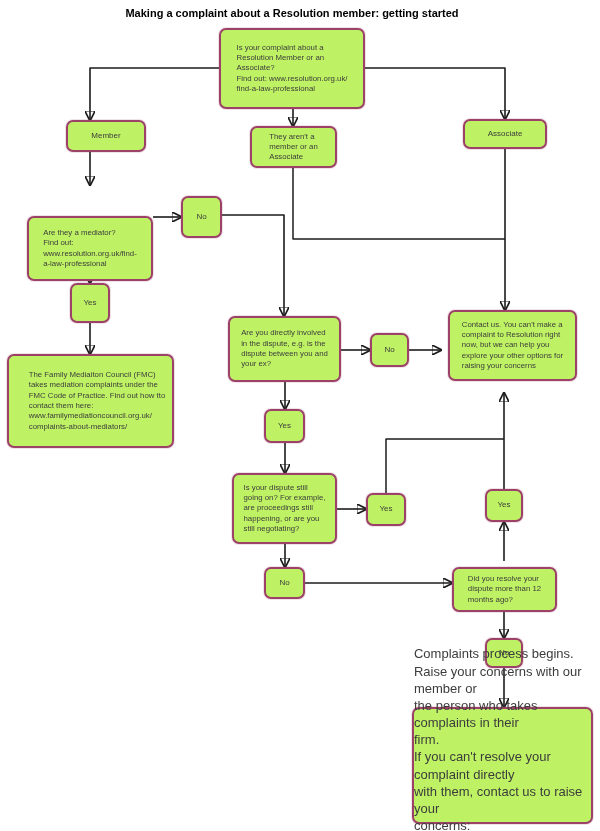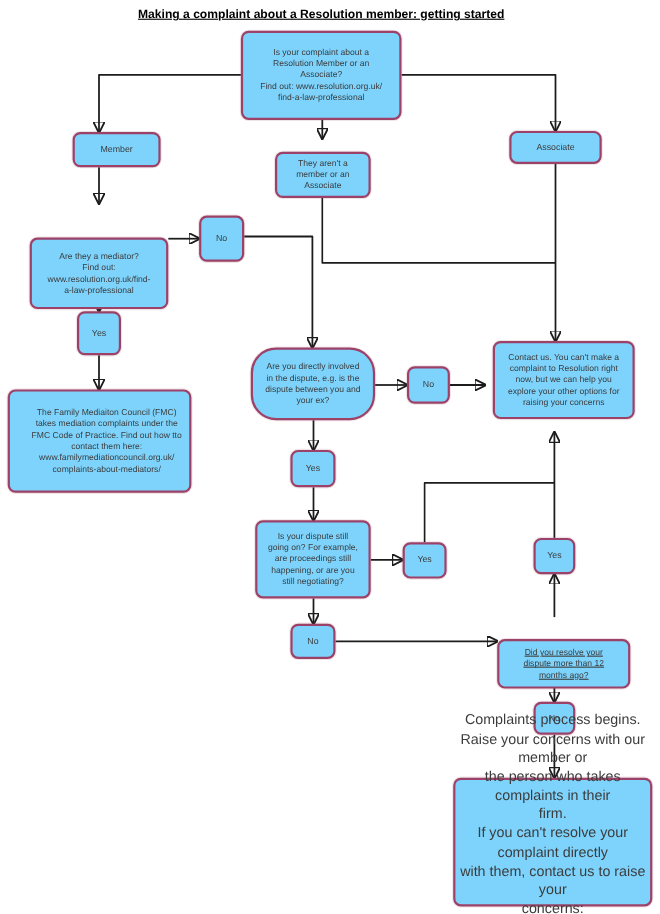--- a/index.html
+++ b/index.html
@@ -2,27 +2,27 @@
 <html><head>
 <meta charset="utf-8">
 <style>
   html,body{margin:0;padding:0;background:#ffffff;}
   #canvas{
     position:relative;width:600px;height:831px;background:#ffffff;
     font-family:"Liberation Sans","DejaVu Sans",sans-serif;overflow:hidden;
   }
   #title{
     position:absolute;left:0;top:7px;width:584px;text-align:center;
-    font-size:11px;font-weight:bold;color:#000;text-decoration:underline;
+    font-size:11px;font-weight:bold;color:#000;
   }
   .node{
-    position:absolute;box-sizing:border-box;background:#7dd3fc;
+    position:absolute;box-sizing:border-box;background:#bef264;
     border:2px solid #9c4268;border-radius:7px;
     display:flex;align-items:center;justify-content:center;
-    text-align:center;color:#3c3c3c;font-size:7.8px;line-height:1.32;
+    color:#3c3c3c;font-size:7.8px;line-height:1.32;
     white-space:pre-line;overflow-wrap:break-word;padding:2px 3px;
     box-shadow:0 0 0 1px rgba(156,66,104,0.15);
   }
   .node.small{font-size:8px;}
   .node.dense{font-size:13px;}
   #edges{position:absolute;left:0;top:0;}
   #edges path{fill:none;stroke:#1c1c1c;stroke-width:1.6;stroke-linejoin:round;}
   #edges .joiner{stroke-width:1.5;}
 </style>
 </head>
@@ -61,56 +61,56 @@
     <path d="M504,606 L504,638" marker-end="url(#arrow)"></path>
     <path d="M504,668 L504,707" marker-end="url(#arrow)"></path>
   </svg>
 
   <div class="node" style="left:219px;top:28px;width:146px;height:81px;">Is your complaint about a
 Resolution Member or an
 Associate?
 Find out: www.resolution.org.uk/
 find-a-law-professional</div>
   <div class="node small" style="left:50px;top:120px;width:80px;height:32px;margin-left:16px;">Member</div>
-  <div class="node" style="left:250px;top:138px;width:87px;height:42px;">They aren't a
+  <div class="node" style="left:250px;top:126px;width:87px;height:42px;">They aren't a
 member or an
 Associate</div>
   <div class="node small" style="left:463px;top:119px;width:84px;height:30px;">Associate</div>
   <div class="node" style="left:27px;top:185px;width:126px;height:65px;margin-top:31px;">Are they a mediator?
 Find out:
 www.resolution.org.uk/find-
 a-law-professional</div>
   <div class="node small" style="left:181px;top:196px;width:41px;height:42px;">No</div>
   <div class="node small" style="left:70px;top:283px;width:40px;height:40px;">Yes</div>
   <div class="node" style="left:7px;top:354px;width:167px;height:94px;padding-left:16px;">The Family Mediaiton Council (FMC)
 takes mediation complaints under the
 FMC Code of Practice. Find out how tto
 contact them here:
 www.familymediationcouncil.org.uk/
 complaints-about-mediators/</div>
-  <div class="node" style="left:228px;top:316px;width:113px;height:66px;border-radius:23px;">Are you directly involved
+  <div class="node" style="left:228px;top:316px;width:113px;height:66px;">Are you directly involved
 in the dispute, e.g. is the
 dispute between you and
 your ex?</div>
   <div class="node small" style="left:370px;top:333px;width:39px;height:34px;">No</div>
   <div class="node" style="left:448px;top:310px;width:129px;height:71px;">Contact us. You can't make a
 complaint to Resolution right
 now, but we can help you
 explore your other options for
 raising your concerns</div>
   <div class="node small" style="left:264px;top:409px;width:41px;height:34px;">Yes</div>
   <div class="node" style="left:232px;top:473px;width:105px;height:71px;">Is your dispute still
 going on? For example,
 are proceedings still
 happening, or are you
 still negotiating?</div>
   <div class="node small" style="left:366px;top:493px;width:40px;height:33px;">Yes</div>
   <div class="node small" style="left:485px;top:489px;width:38px;height:33px;">Yes</div>
   <div class="node small" style="left:264px;top:567px;width:41px;height:32px;">No</div>
-  <div class="node" style="left:452px;top:581px;width:121px;height:45px;text-decoration:underline;">Did you resolve your
+  <div class="node" style="left:452px;top:567px;width:105px;height:45px;">Did you resolve your
 dispute more than 12
 months ago?</div>
   <div class="node small" style="left:485px;top:638px;width:38px;height:30px;">No</div>
   <div class="node dense" style="left:412px;top:707px;width:181px;height:117px;">Complaints process begins.
 Raise your concerns with our member or
 the person who takes complaints in their
 firm.
 If you can't resolve your complaint directly
 with them, contact us to raise your
 concerns:

